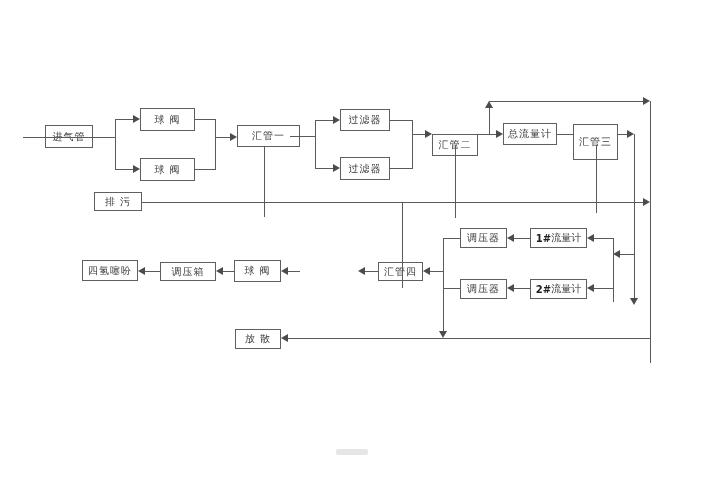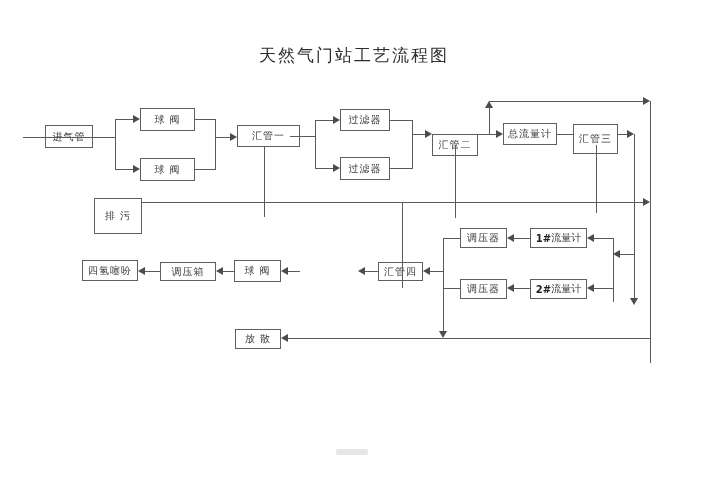--- a/index.html
+++ b/index.html
@@ -21,21 +21,20 @@
   .au{border-left:4px solid transparent;border-right:4px solid transparent;border-bottom:7px solid #4c4c4c;}
   .ad{border-left:4px solid transparent;border-right:4px solid transparent;border-top:7px solid #4c4c4c;}
   .watermark{position:absolute;left:336px;top:449px;width:32px;height:6px;
              background:#d9d9d9;opacity:.65;border-radius:2px;}
 </style>
 </head>
 <body>
 
 <div id="canvas">
 
-  <div class="title">天然气门站工艺流程图</div>
 
   <div class="box" style="left:45px;top:125px;width:48px;height:23px;">
       <span>进气管</span>
     </div>
   <div class="box" style="left:140px;top:108px;width:55px;height:23px;">
       <span>球 阀</span>
     </div>
   <div class="box" style="left:140px;top:158px;width:55px;height:23px;">
       <span>球 阀</span>
     </div>
@@ -47,24 +46,24 @@
     </div>
   <div class="box" style="left:340px;top:157px;width:50px;height:23px;">
       <span>过滤器</span>
     </div>
   <div class="box" style="left:432px;top:134px;width:46px;height:22px;">
       <span>汇管二</span>
     </div>
   <div class="box" style="left:503px;top:123px;width:54px;height:22px;">
       <span>总流量计</span>
     </div>
-  <div class="box" style="left:573px;top:124px;width:45px;height:30px;">
+  <div class="box" style="left:573px;top:124px;width:45px;height:36px;">
       <span>汇管三</span>
     </div>
-  <div class="box" style="left:94px;top:198px;width:48px;height:36px;">
+  <div class="box" style="left:94px;top:192px;width:48px;height:19px;">
       <span>排 污</span>
     </div>
   <div class="box" style="left:460px;top:228px;width:47px;height:20px;">
       <span>调压器</span>
     </div>
   <div class="box" style="left:460px;top:279px;width:47px;height:20px;">
       <span>调压器</span>
     </div>
   <div class="box" style="left:530px;top:228px;width:57px;height:20px;letter-spacing:0;">
       <b>1#</b>

